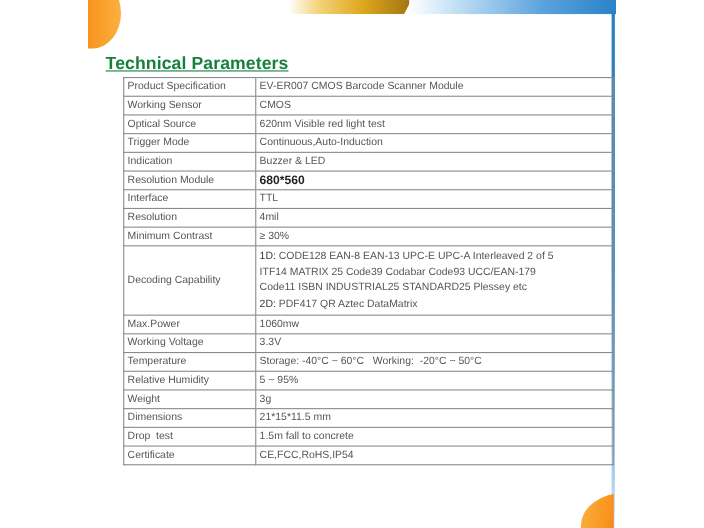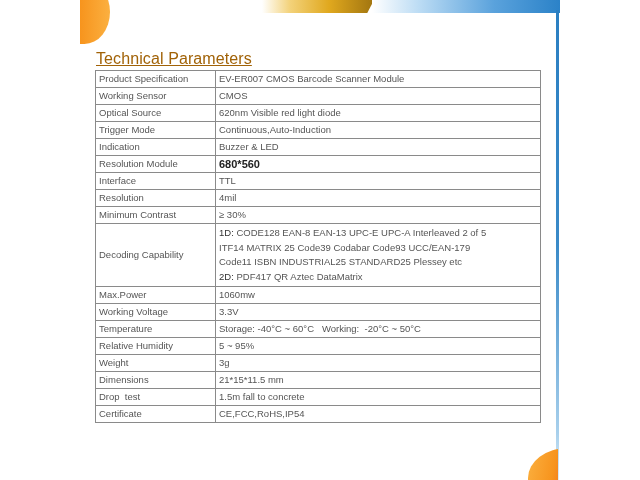--- a/index.html
+++ b/index.html
@@ -32,25 +32,25 @@
       background: linear-gradient(180deg, #2b7fc2 0%, #3a8ac8 50%, #a8d0ec 90%, #dcecf8 100%);
     }
     .orange-blob-bottom {
       position: absolute; left: 528px; top: 448px; width: 40px; height: 50px;
       background: linear-gradient(100deg, #fbb040 0%, #f7941d 60%, #f26522 100%);
       border-radius: 40px 0 0 0 / 30px 0 0 0;
       clip-path: polygon(0 0, 75% 0, 75% 100%, 0 100%);
     }
     .title {
       position: absolute; left: 96px; top: 50px;
-      font-size: 16px; font-weight: normal; color: #a16207;
+      font-size: 16px; font-weight: bold; color: #15803d;
       text-decoration: underline; letter-spacing: 0.1px;
     }
     table.spec {
-      position: absolute; left: 95px; top: 70px; width: 446px;
+      position: absolute; left: 112px; top: 70px; width: 446px;
       border-collapse: collapse;
       font-size: 9.5px; color: #555;
     }
     table.spec td {
       border: 1px solid #8a8a8a;
       padding: 0 3px;
       height: 16px; line-height: 16px;
       vertical-align: middle;
     }
     table.spec td.k { width: 113px; }
@@ -77,21 +77,21 @@
     <tr>
       <td class="k">Product Specification</td>
       <td class="v">EV-ER007 CMOS Barcode Scanner Module</td>
     </tr>
     <tr>
       <td class="k">Working Sensor</td>
       <td class="v">CMOS</td>
     </tr>
     <tr>
       <td class="k">Optical Source</td>
-      <td class="v">620nm Visible red light diode</td>
+      <td class="v">620nm Visible red light test</td>
     </tr>
     <tr>
       <td class="k">Trigger Mode</td>
       <td class="v">Continuous,Auto-Induction</td>
     </tr>
     <tr>
       <td class="k">Indication</td>
       <td class="v">Buzzer &amp; LED</td>
     </tr>
     <tr>

